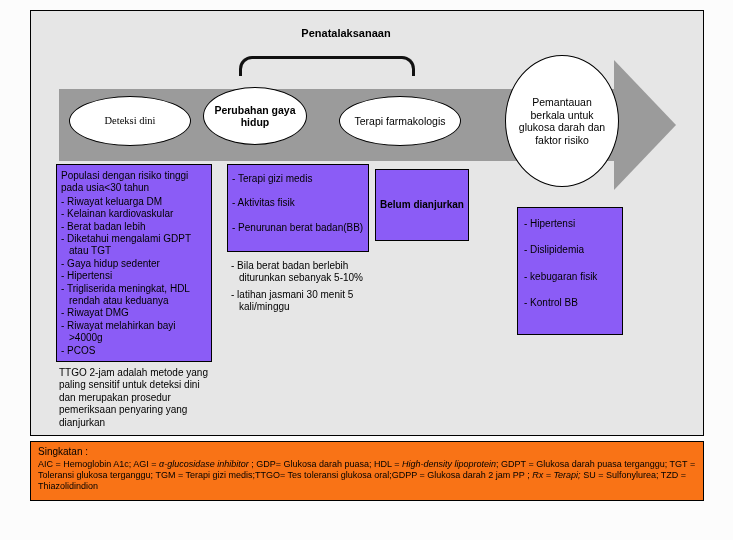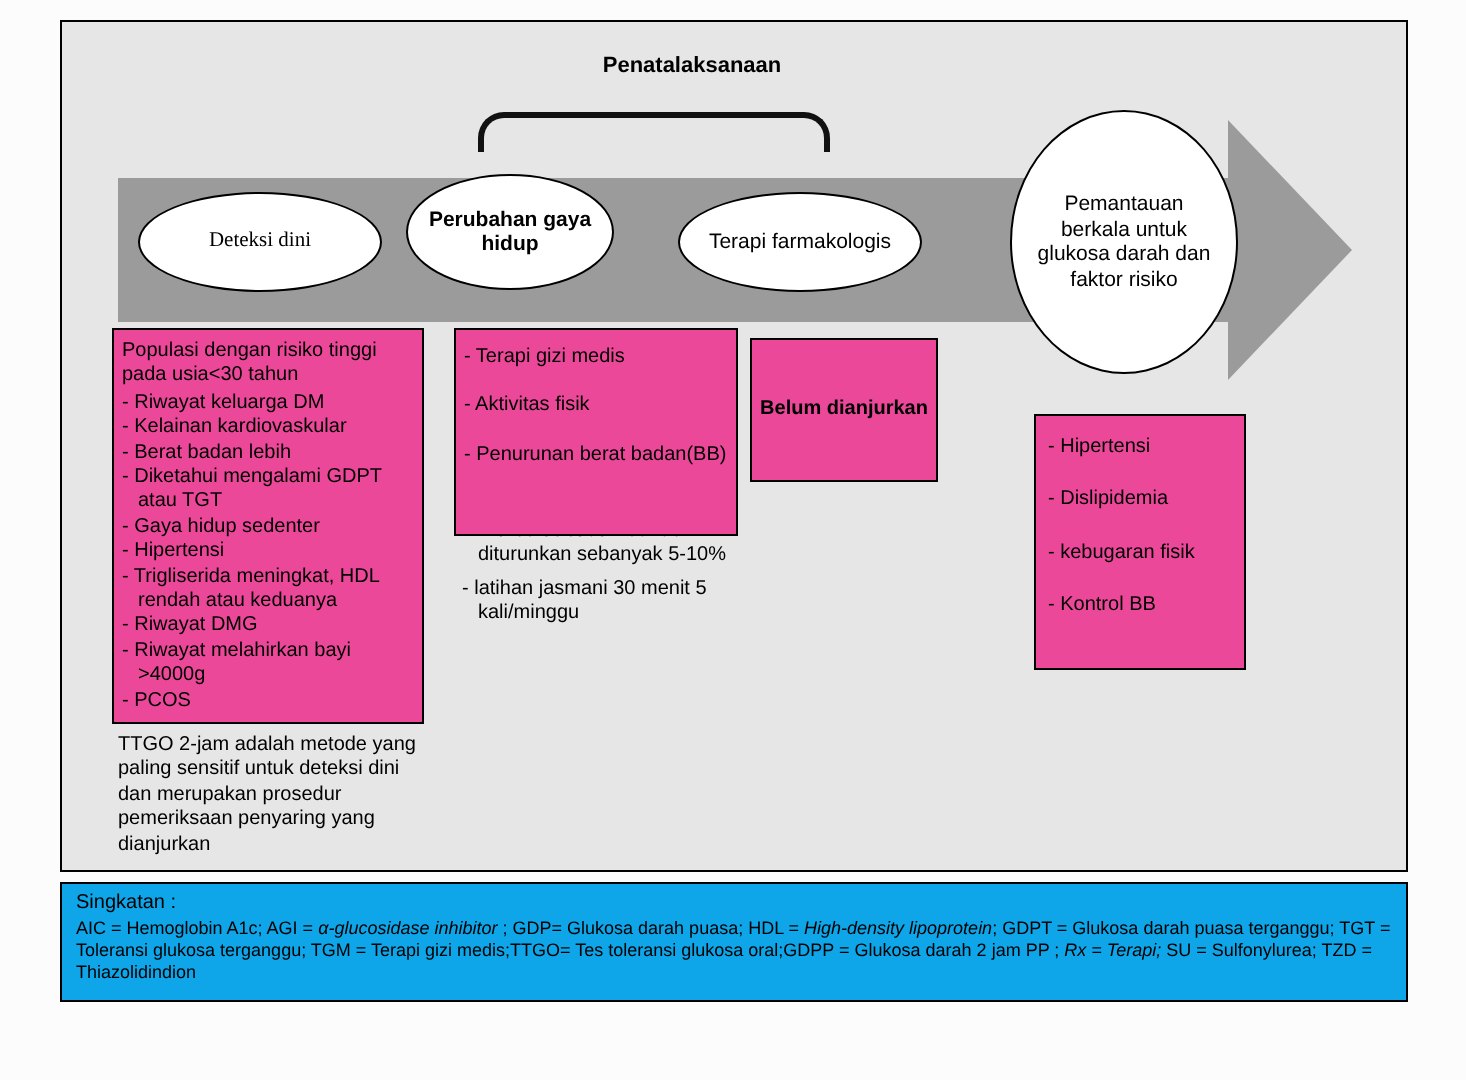--- a/index.html
+++ b/index.html
@@ -21,41 +21,41 @@
                 border-left: 62px solid #9b9b9b; }
 
   .ellipse { position: absolute; background: #fff; border: 1px solid #000; border-radius: 50%;
              display: flex; align-items: center; justify-content: center; text-align: center;
              font-size: 10.5px; line-height: 12.5px; z-index: 2; padding: 0 8px; }
   .e1 { left: 38px;  top: 85px; width: 122px; height: 50px; font-family: Liberation Serif, serif; }
   .e2 { left: 172px; top: 76px; width: 104px; height: 58px; font-weight: bold; }
   .e3 { left: 308px; top: 85px; width: 122px; height: 50px; }
   .e4 { left: 474px; top: 44px; width: 114px; height: 132px; padding: 0 10px; }
 
-  .wbox { position: absolute; background: #ec4899; border: 1px solid #000;
+  .wbox { position: absolute; background: #8b5cf6; border: 1px solid #000;
           font-size: 10px; line-height: 12.4px; padding: 5px 4px; z-index: 1; }
   .risk-box { left: 25px; top: 153px; width: 156px; height: 198px; }
   .risk-box .hdr { margin-bottom: 1px; }
   .li { padding-left: 8px; text-indent: -8px; }
-  .lifestyle-box { left: 196px; top: 153px; width: 142px; height: 104px; padding-top: 8px; }
+  .lifestyle-box { left: 196px; top: 153px; width: 142px; height: 88px; padding-top: 8px; }
   .lifestyle-box .li { margin-bottom: 12px; }
   .pharma-box { left: 344px; top: 158px; width: 94px; height: 72px;
                 display: flex; align-items: center; justify-content: center; text-align: left; font-weight: bold; }
   .monitor-box { left: 486px; top: 196px; width: 106px; height: 128px; padding: 10px 6px; }
   .monitor-box .li { margin-bottom: 14px; }
 
   .lifestyle-note { position: absolute; left: 200px; top: 249px; width: 152px;
                     font-size: 10px; line-height: 12px; }
   .lifestyle-note .li { margin-bottom: 5px; }
 
   .detection-note { position: absolute; left: 28px; top: 356px; width: 158px;
                     font-size: 10px; line-height: 12.4px; }
 
   .abbr-box { position: absolute; left: 30px; top: 441px; width: 674px; height: 60px;
-              background: #0ea5e9; border: 1px solid #000; padding: 4px 7px; }
+              background: #f97316; border: 1px solid #000; padding: 4px 7px; }
   .abbr-label { font-size: 10px; margin-bottom: 2px; }
   .abbr-text { font-size: 9px; line-height: 11px; }
   .it { font-style: italic; margin-top: 14px; }
 </style>
 </head>
 <body>
 
 <div class="page">
 
   <div class="main-box">

